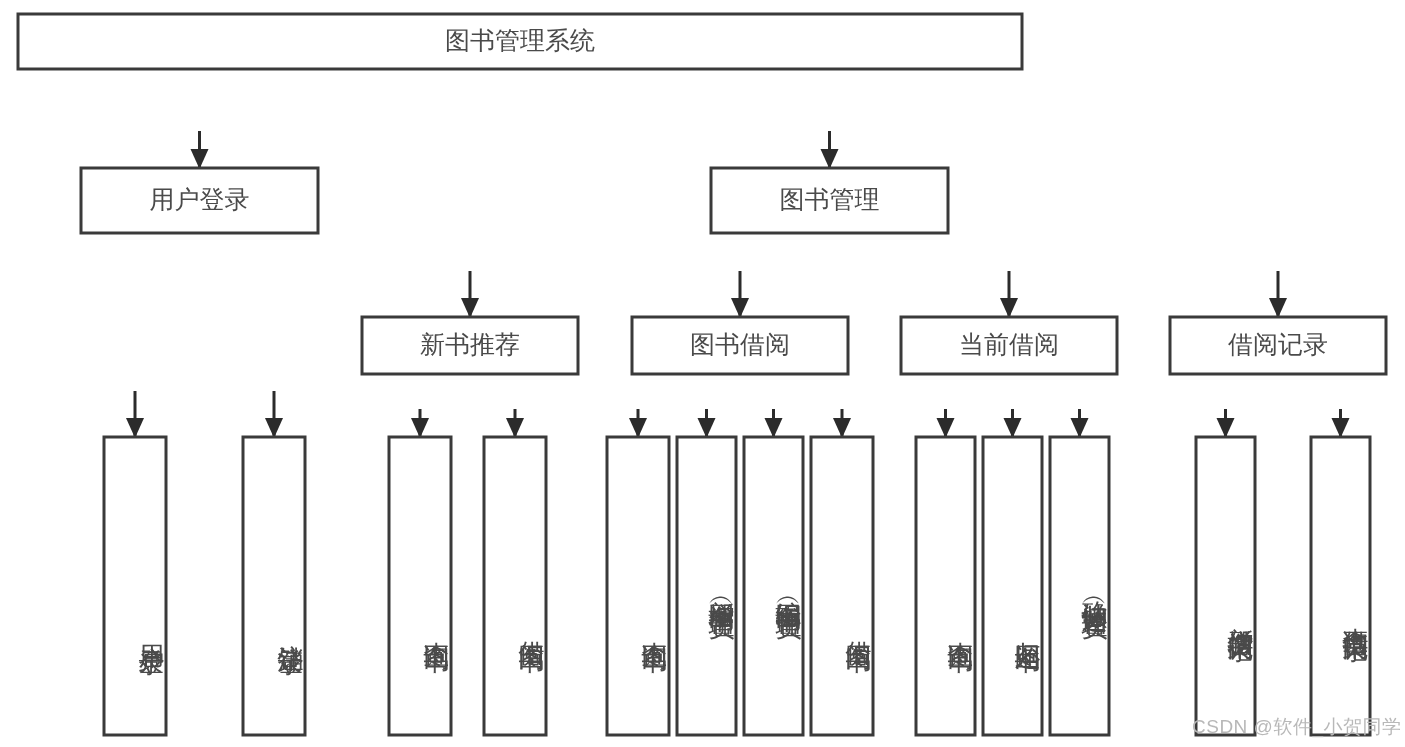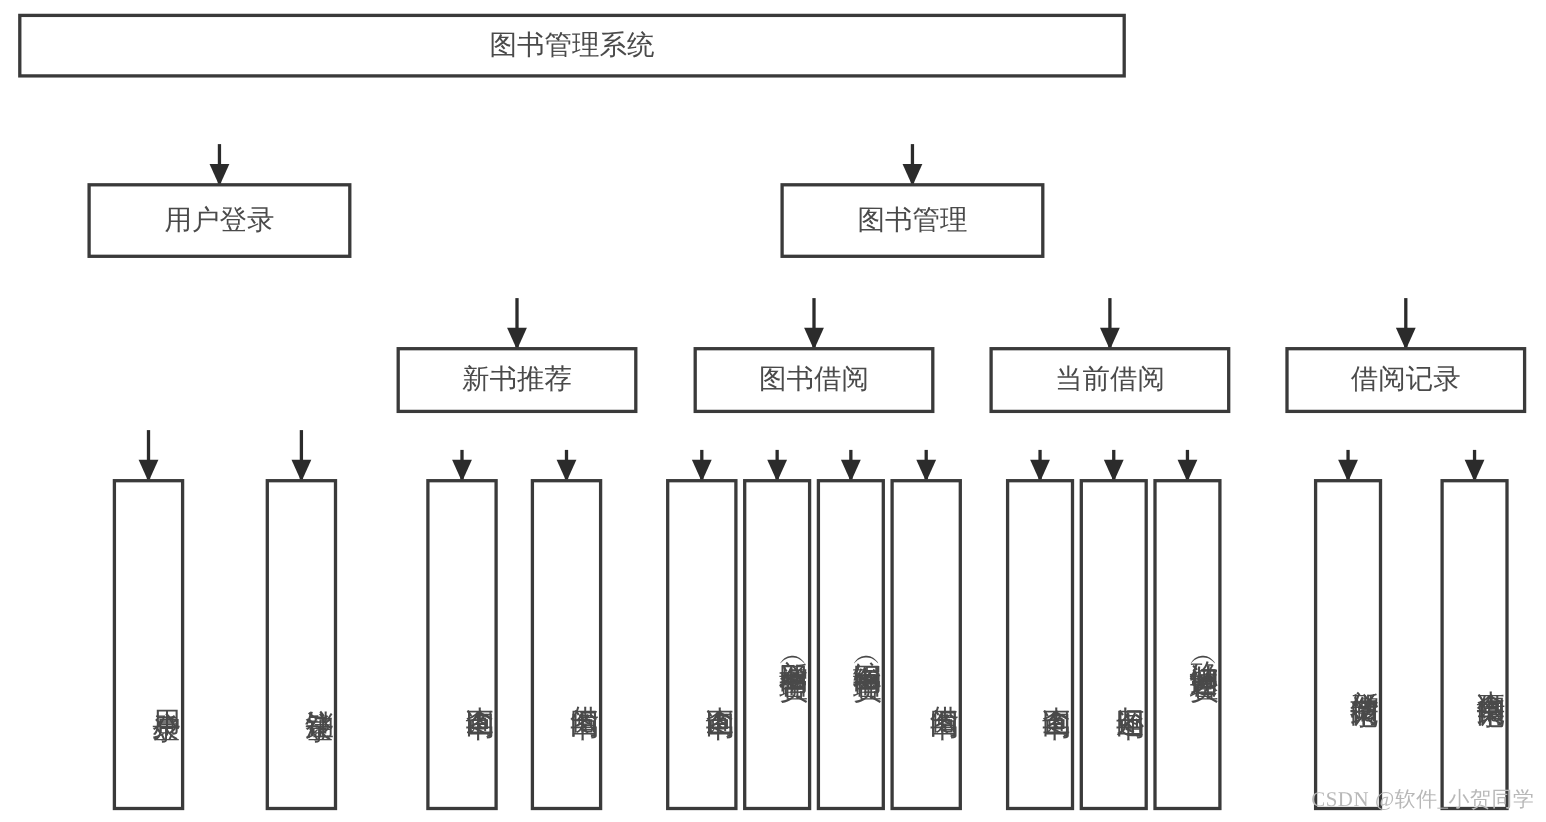--- a/index.html
+++ b/index.html
@@ -65,21 +65,21 @@
     display: flex;
     align-items: flex-start;
     justify-content: center;
     pointer-events: none;
     user-select: none;
   }
   .watermark {
     position: absolute;
     color: #b8b8b8;
     font-size: 19px;
-    font-family: Liberation Serif, serif;
+    font-family: Liberation Sans, sans-serif;
     white-space: nowrap;
     left: 1192px;
     top: 714px;
     letter-spacing: 0.5px;
   }
 </style>
 </head>
 <body>
 
 <div id="diagram-root">

